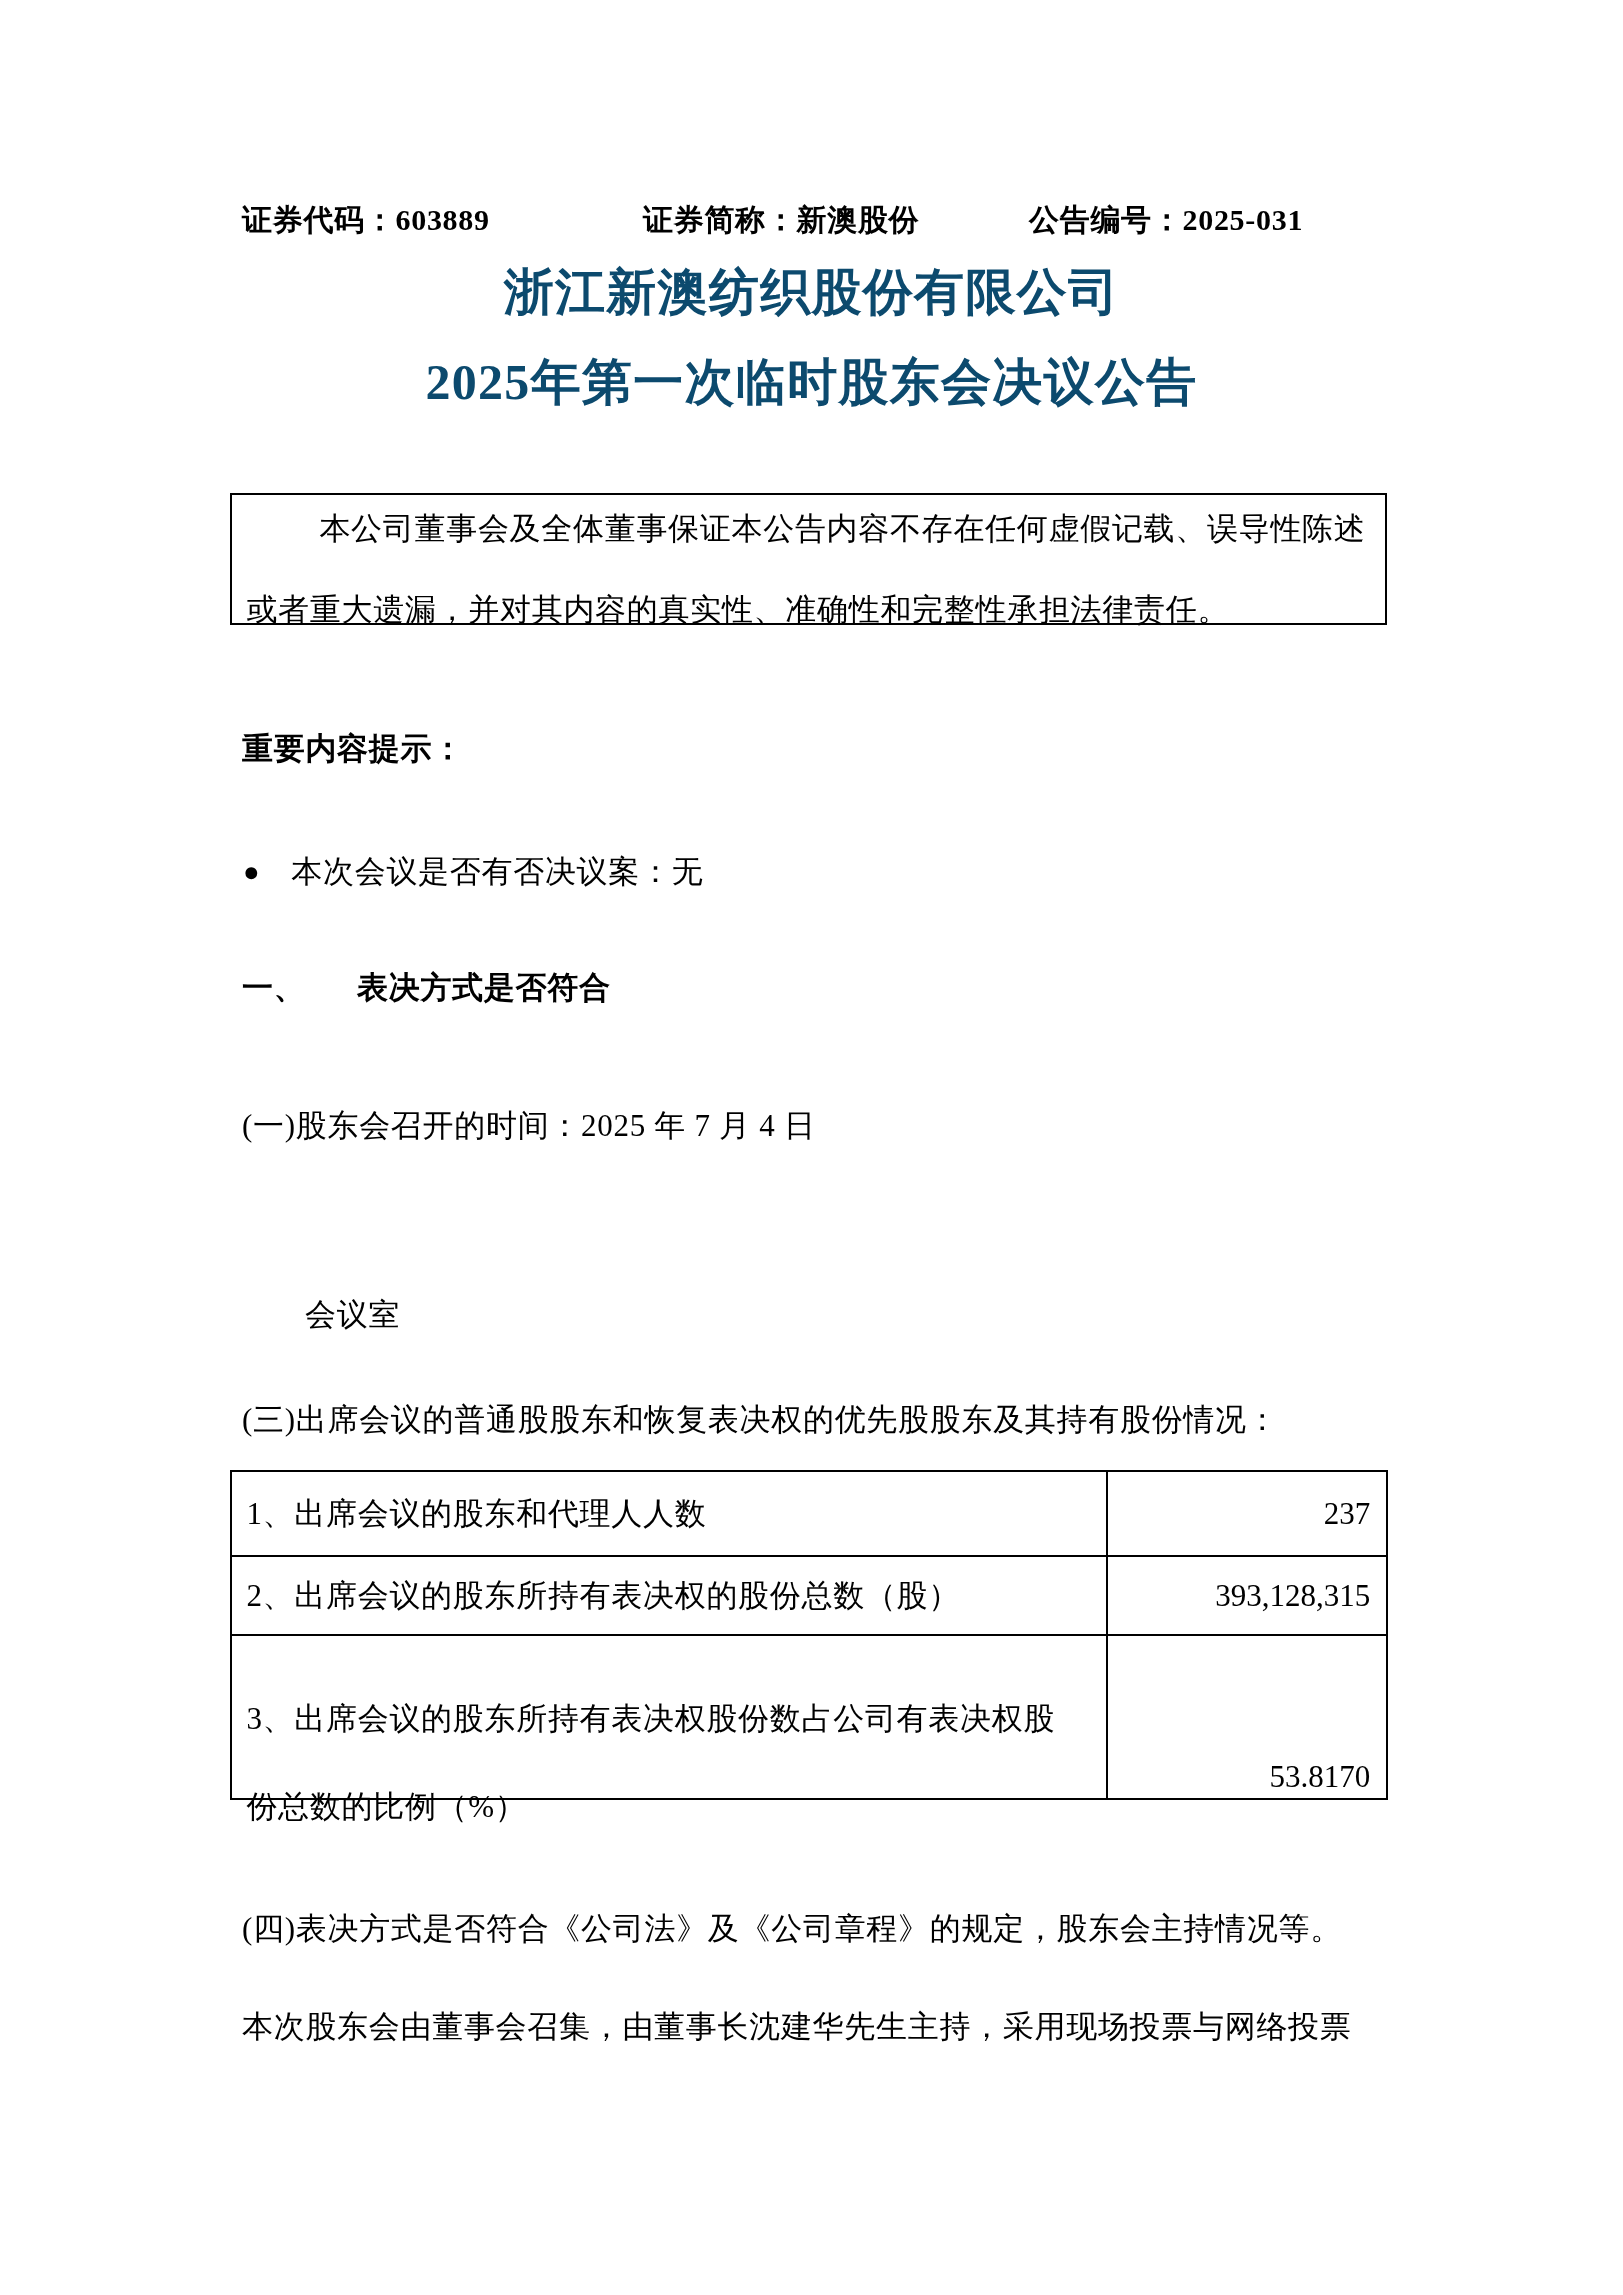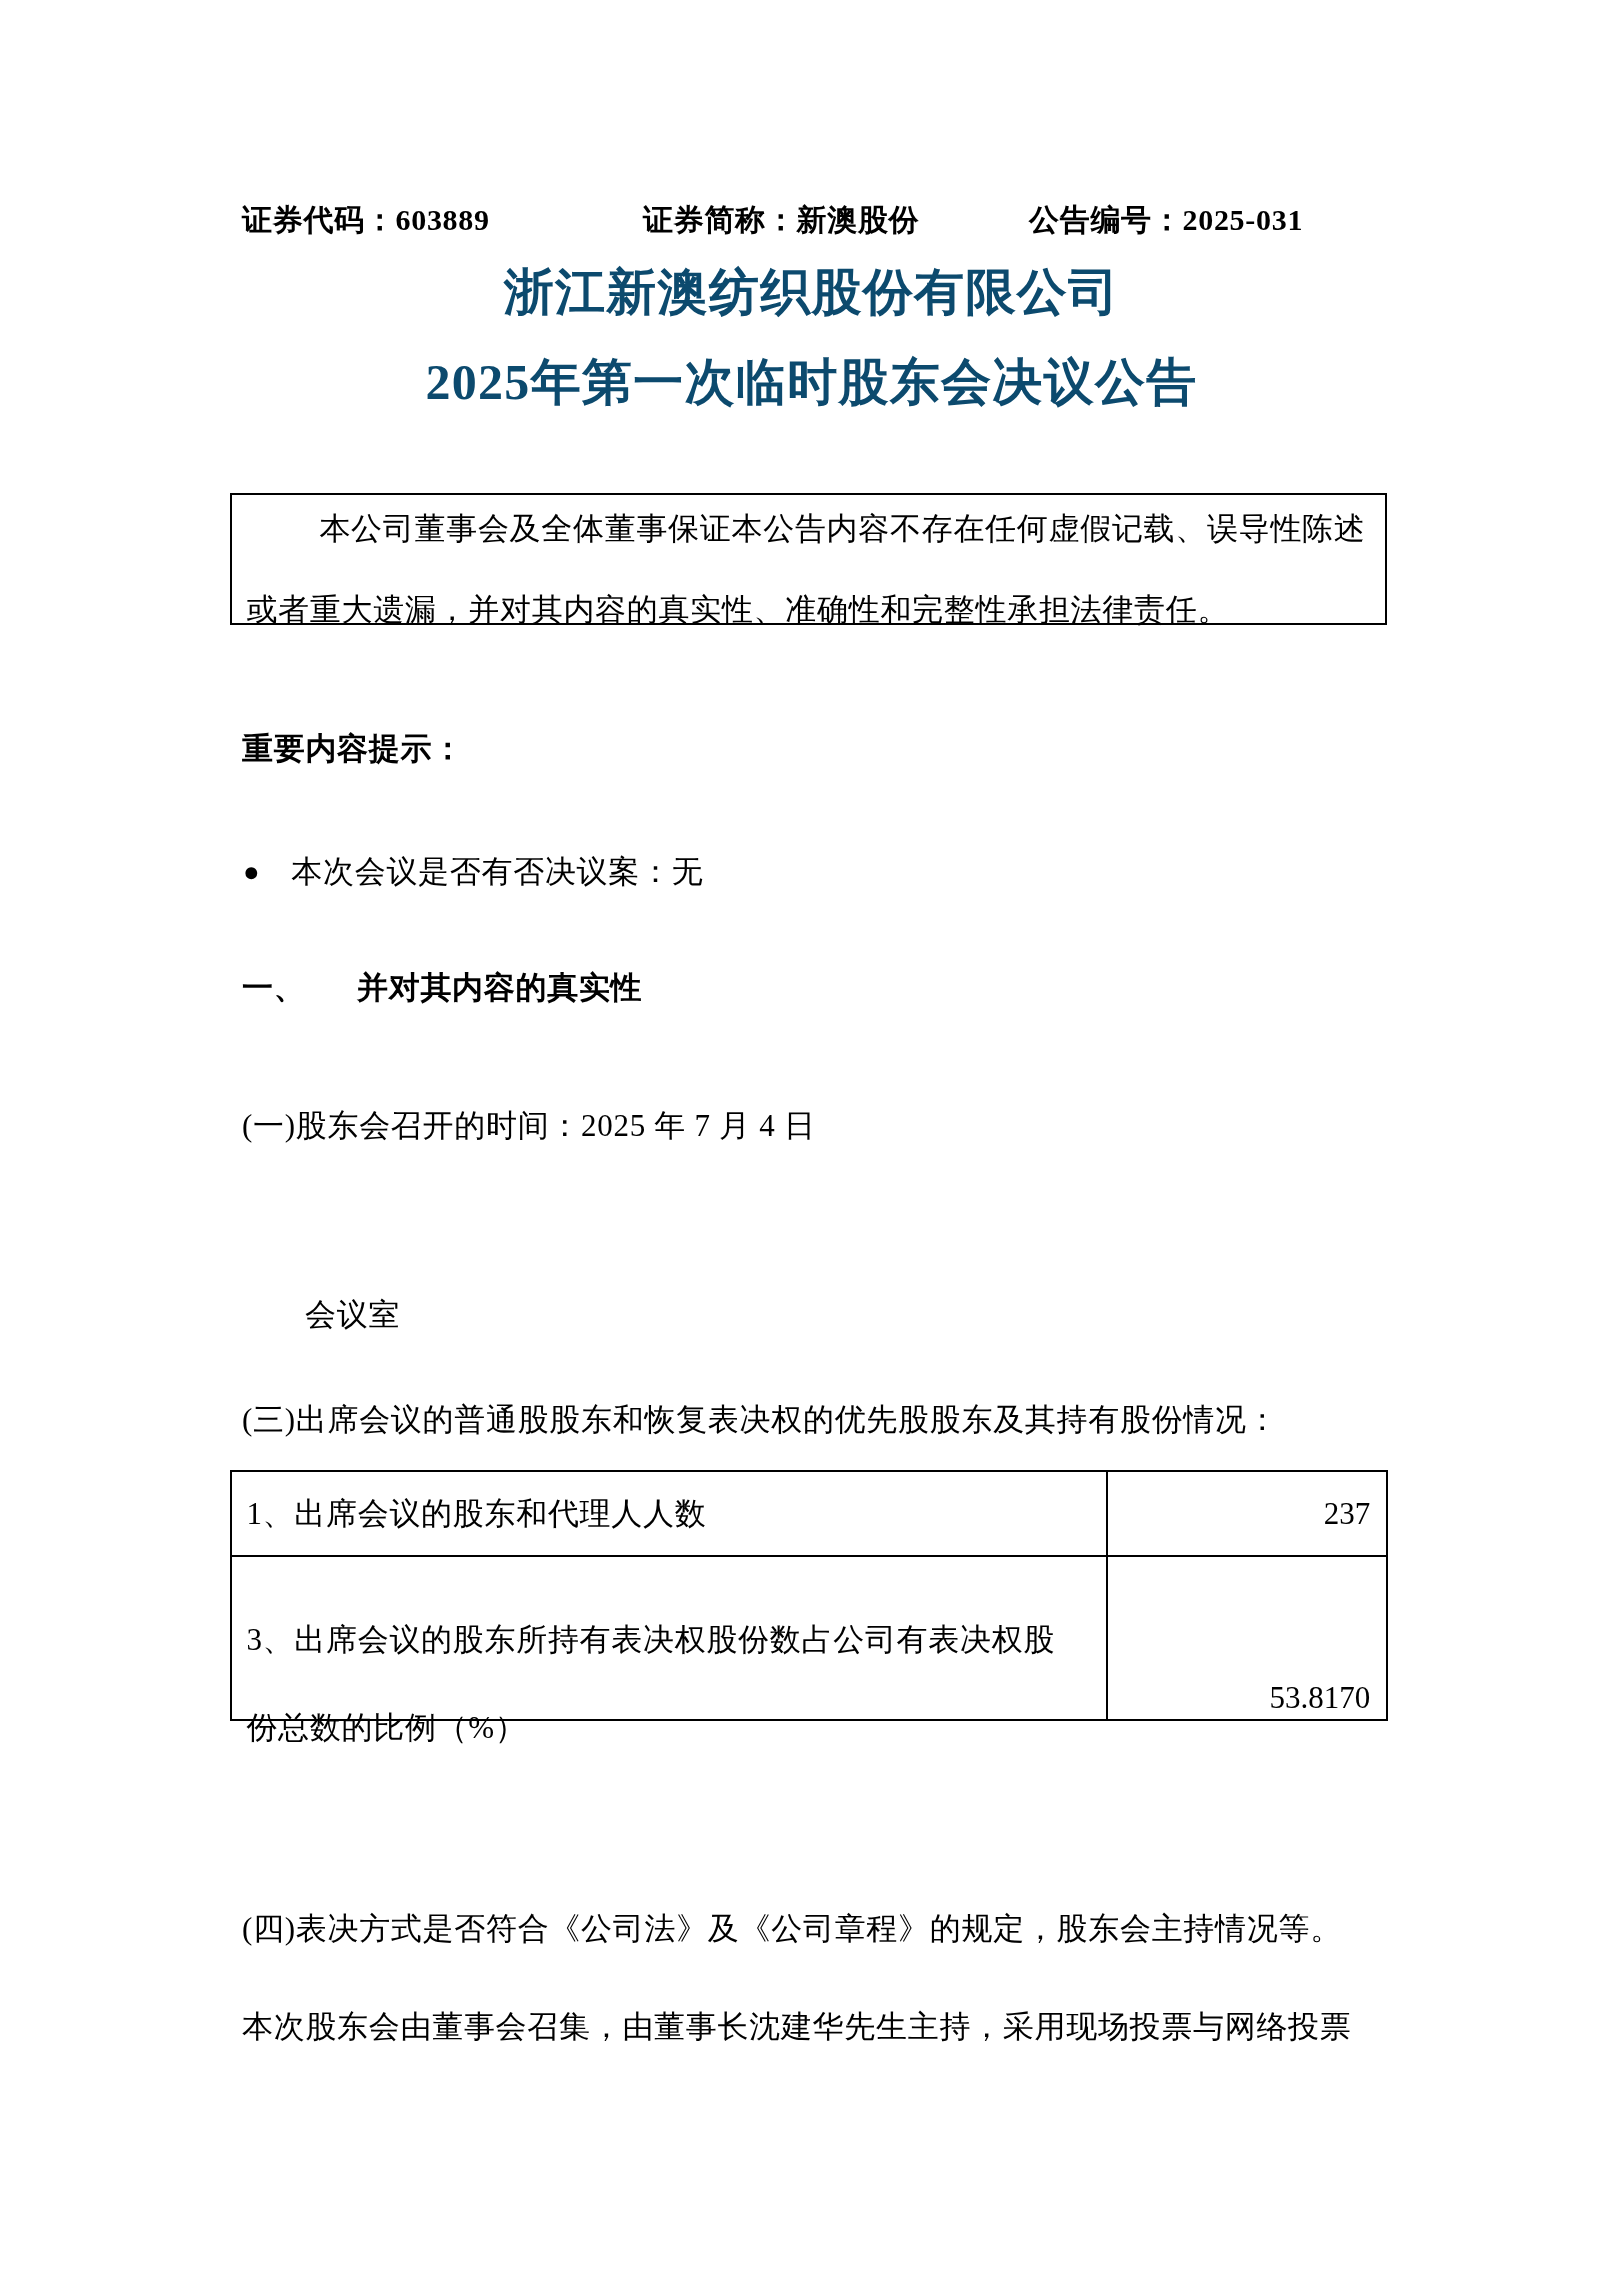--- a/index.html
+++ b/index.html
@@ -98,33 +98,39 @@
     <div class="box-line box-line2">或者重大遗漏，并对其内容的真实性、准确性和完整性承担法律责任。</div>
   </div>
 
   <div class="body-line bold notice-heading">重要内容提示：</div>
 
   <div class="body-line bullet-line">
     <span class="bullet-glyph">●</span><span class="bullet-text">本次会议是否有否决议案：无</span>
   </div>
 
   <div class="body-line bold sec1">
-    <span class="sec1-num">一、</span><span>并对其内容的真实性</span>
+    <span class="sec1-num">一、</span><span>表决方式是否符合</span>
   </div>
 
   <div class="body-line item1">(一)股东会召开的时间：2025 年 7 月 4 日</div>
   <div class="body-line item2-l2">会议室</div>
   <div class="body-line item3">(三)出席会议的普通股股东和恢复表决权的优先股股东及其持有股份情况：</div>
 
   <div class="tbl">
     <div class="trow trow1">
       <div class="tcell-label">
         <div class="lbl-line">1、出席会议的股东和代理人人数</div>
       </div>
       <div class="tcell-value">237</div>
+    </div>
+    <div class="trow trow2">
+      <div class="tcell-label">
+        <div class="lbl-line">2、出席会议的股东所持有表决权的股份总数（股）</div>
+      </div>
+      <div class="tcell-value">393,128,315</div>
     </div>
     <div class="trow trow3">
       <div class="tcell-label">
         <div class="lbl-line">3、出席会议的股东所持有表决权股份数占公司有表决权股</div>
         <div class="lbl-line">份总数的比例（%）</div>
       </div>
       <div class="tcell-value">53.8170</div>
     </div>
   </div>
 

